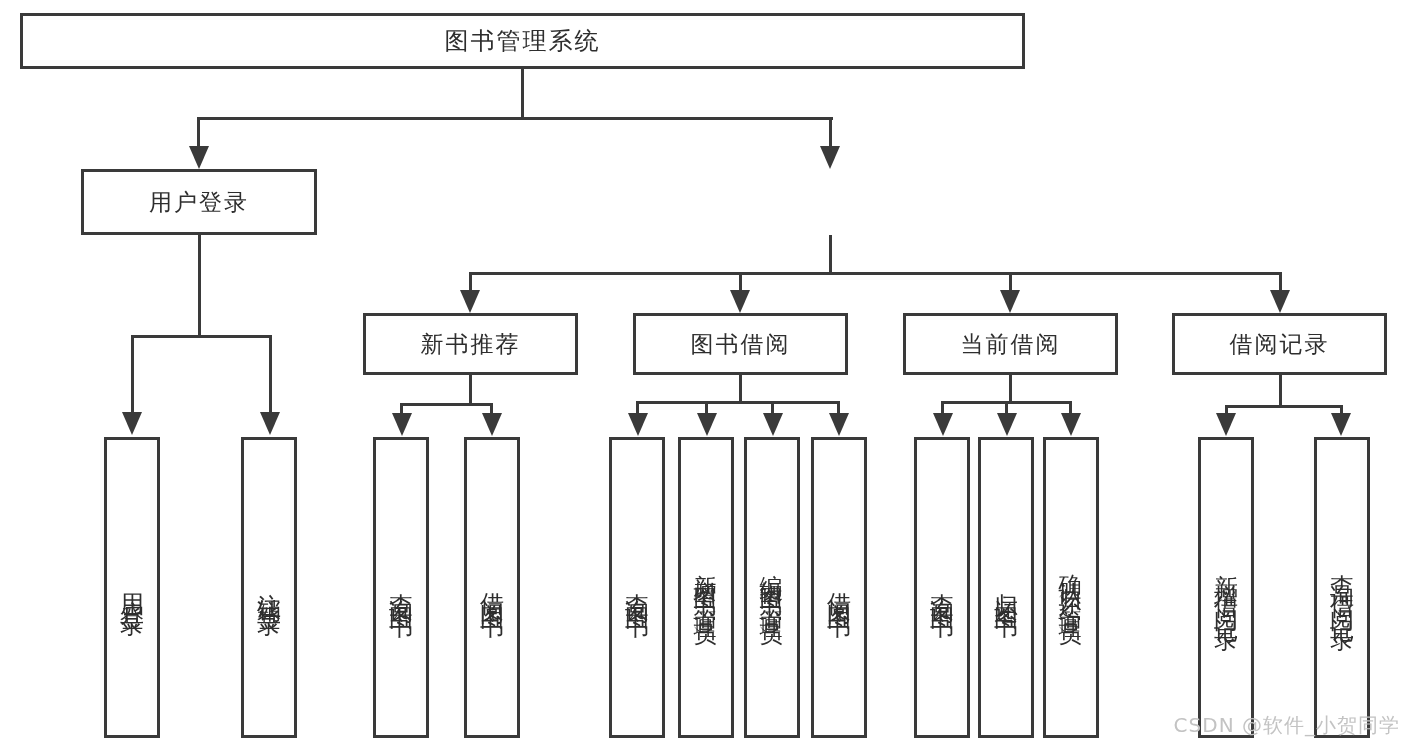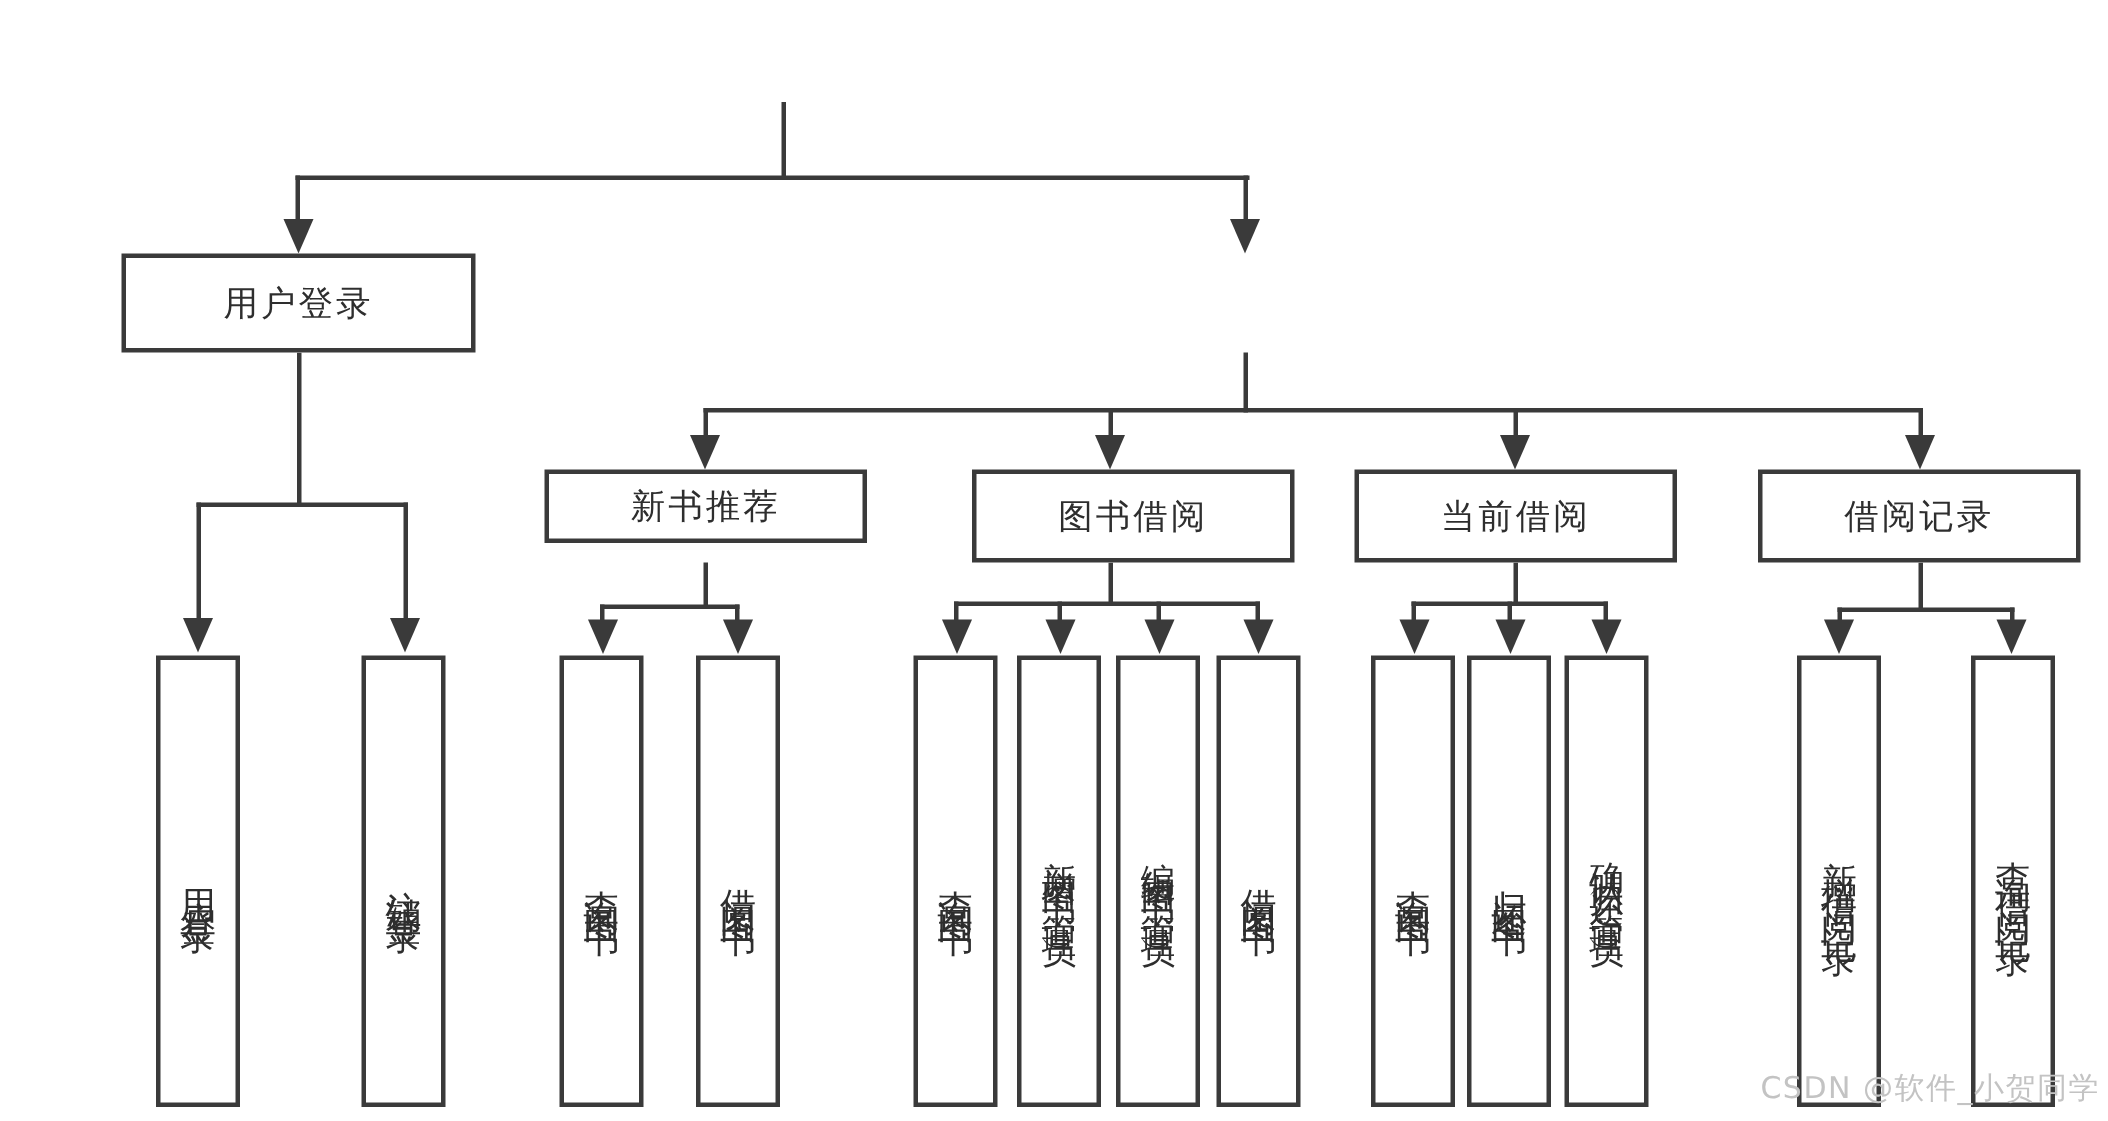--- a/index.html
+++ b/index.html
@@ -113,25 +113,26 @@
   <div class="arrow" style="left:997px;top:413px;"></div>
   <div class="arrow" style="left:1061px;top:413px;"></div>
 
   <div class="ln" style="left:1279px;top:375px;width:3px;height:33px;"></div>
   <div class="ln" style="left:1225px;top:405px;width:118px;height:3px;"></div>
   <div class="ln" style="left:1225px;top:405px;width:3px;height:12px;"></div>
   <div class="ln" style="left:1340px;top:405px;width:3px;height:12px;"></div>
   <div class="arrow" style="left:1216px;top:413px;"></div>
   <div class="arrow" style="left:1331px;top:413px;"></div>
 
+  <div class="box l1" style="left:20px;top:13px;width:1005px;height:56px;">图书管理系统</div>
 
   <div class="box" style="left:81px;top:169px;width:236px;height:66px;">用户登录</div>
 
-  <div class="box" style="left:363px;top:313px;width:215px;height:49px;">新书推荐</div>
-  <div class="box" style="left:648px;top:313px;width:215px;height:62px;">图书借阅</div>
+  <div class="box" style="left:363px;top:313px;width:215px;height:62px;">新书推荐</div>
+  <div class="box" style="left:633px;top:313px;width:215px;height:62px;">图书借阅</div>
   <div class="box" style="left:903px;top:313px;width:215px;height:62px;">当前借阅</div>
   <div class="box" style="left:1172px;top:313px;width:215px;height:62px;">借阅记录</div>
 
   <div class="box tall" style="left:104px;top:437px;width:56px;height:301px;">用户登录</div>
   <div class="box tall" style="left:241px;top:437px;width:56px;height:301px;">注销登录</div>
 
   <div class="box tall" style="left:373px;top:437px;width:56px;height:301px;">查询图书</div>
   <div class="box tall" style="left:464px;top:437px;width:56px;height:301px;">借阅图书</div>
 
   <div class="box tall" style="left:609px;top:437px;width:56px;height:301px;">查询图书</div>

